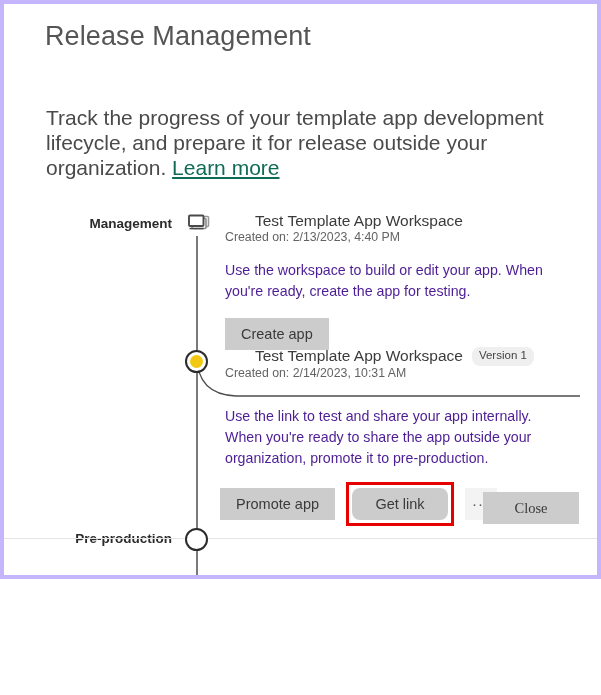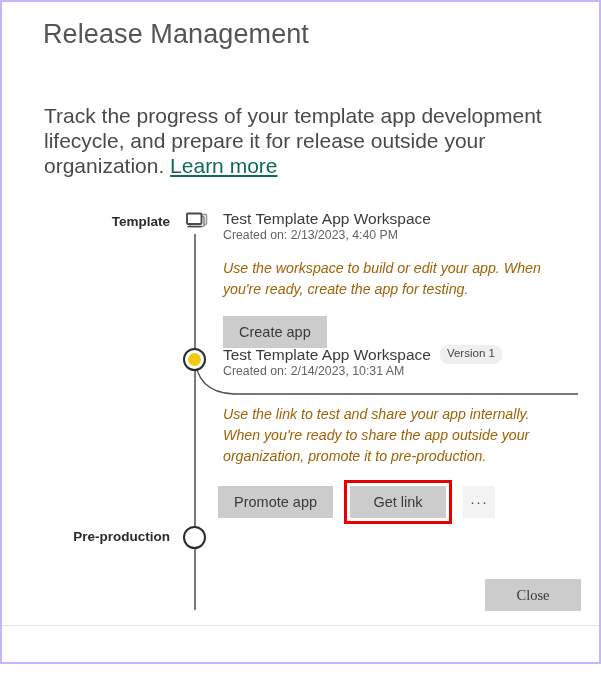--- a/index.html
+++ b/index.html
@@ -7,24 +7,24 @@
     padding: 0;
     background: #ffffff;
   }
   body {
     font-family: "Liberation Sans", sans-serif;
     -webkit-font-smoothing: antialiased;
   }
   #dialog {
     position: relative;
     width: 601px;
-    height: 664px;
+    height: 579px;
     box-sizing: border-box;
     background: #ffffff;
-    border: 2px solid #c4b5fd;
+    border: 4px solid #c4b5fd;
     overflow: hidden;
   }
 
   
   .page-title {
     position: absolute;
     left: 41px;
     top: 17px;
     font-size: 27px;
     font-weight: 400;
@@ -101,23 +101,24 @@
     z-index: 3;
     background: #ffffff;
   }
 
   
   .stage-content {
     position: absolute;
   }
   .stage-head {
     display: flex;
-    align-items: flex-end;
+    align-items: flex-start;
     gap: 9px;
     white-space: nowrap;
+    margin-left: 30px;
   }
   .stage-name {
     font-size: 15.5px;
     color: #3b3b3b;
   }
   .badge {
     display: inline-block;
     background: #efefef;
     color: #444444;
     font-size: 11.5px;
@@ -127,22 +128,21 @@
   }
   .created-on {
     margin-top: 0;
     font-size: 12.3px;
     color: #636363;
     white-space: nowrap;
   }
   .stage-desc {
     font-size: 14.2px;
     line-height: 21px;
-    color: #a16207;
-    font-style: italic;
+    color: #4c1d95;
   }
 
   
   .btn-row {
     display: flex;
     align-items: center;
     gap: 11px;
   }
   .btn {
     background: #cccccc;
@@ -169,20 +169,21 @@
     letter-spacing: 1px;
   }
   .highlight-box {
     display: inline-flex;
     border: 3px solid #e60000;
     padding: 3px;
     box-sizing: border-box;
   }
   .highlight-box .btn {
     min-width: 96px;
+    border-radius: 8px;
   }
 
   
   .connector {
     position: absolute;
     left: 186px;
     top: 352px;
     width: 390px;
     height: 46px;
     z-index: 1;
@@ -222,21 +223,21 @@
   <div class="intro">
     <span>Track the progress of your template app development lifecycle, and prepare it for release outside your organization. </span><a class="learn-more" href="#">Learn more</a>
   </div>
 
   <div class="timeline-axis"></div>
 
   <svg class="connector" viewBox="0 0 390 46" preserveAspectRatio="none" aria-hidden="true">
     <path d="M7,0 C7,26 20,39 46,40 L390,40" fill="none" stroke="#4d4d4d" stroke-width="1.3"></path>
   </svg>
 
-  <div class="stage-label" style="left:40px; top:212px; width:128px;">Template</div>
+  <div class="stage-label" style="left:40px; top:212px; width:128px;">Management</div>
 
   <div class="ws-icon">
     <svg width="26" height="22" viewBox="0 0 26 22" aria-hidden="true">
       <rect x="8.5" y="2.5" width="14" height="10" rx="1" fill="#ffffff" stroke="#9a9a9a" stroke-width="1.6"></rect>
       <rect x="6" y="4.5" width="14" height="10" rx="1" fill="#ffffff" stroke="#8a8a8a" stroke-width="1.6"></rect>
       <rect x="3" y="1.5" width="14.5" height="10.5" rx="1" fill="#ffffff" stroke="#4a4a4a" stroke-width="1.9"></rect>
       <path d="M3.5,14.6 h14" stroke="#4a4a4a" stroke-width="1.5" fill="none"></path>
     </svg>
   </div>
 

